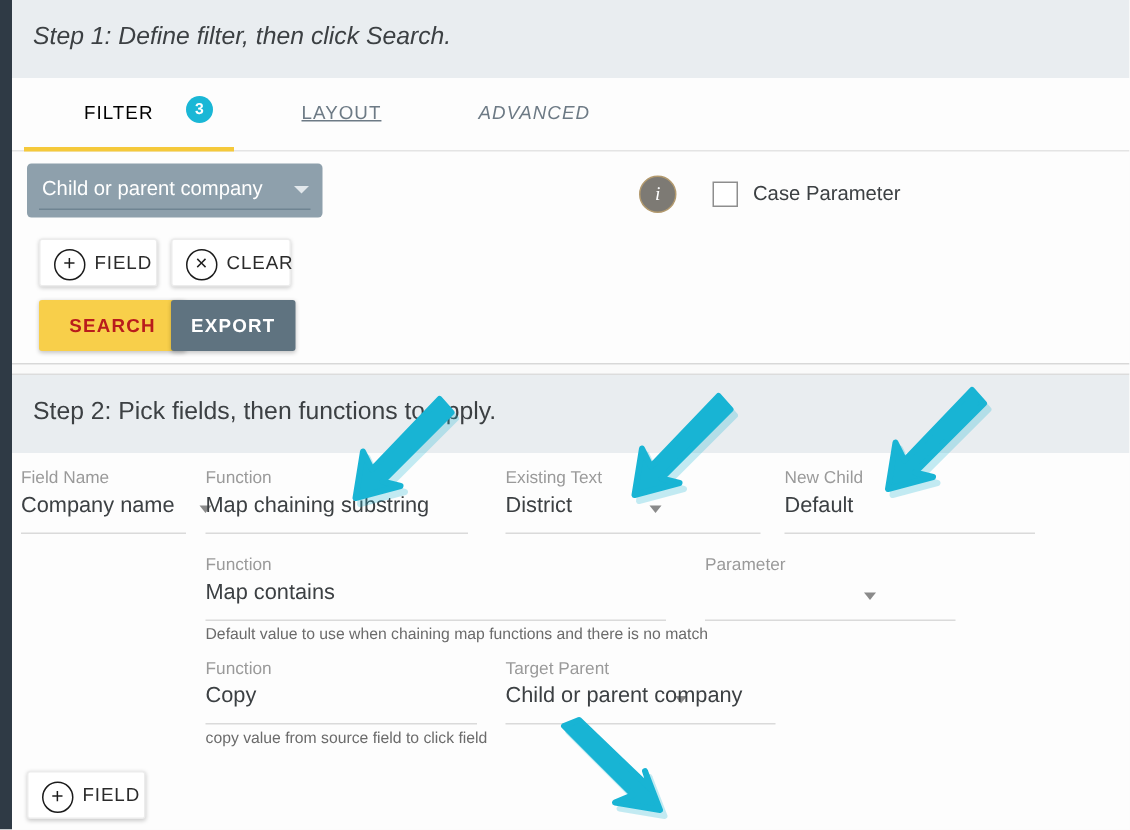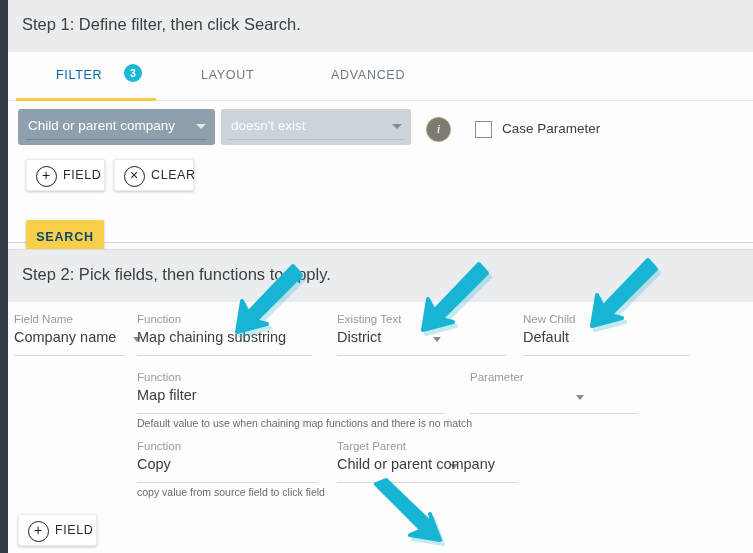--- a/index.html
+++ b/index.html
@@ -42,41 +42,41 @@
     width: 100%;
   }
 
   
   #step1 {
     top: 0;
     width: 745px;
     height: 243px;
     border-bottom: 1px solid #d8d8d8;
   }
-  #step1 .step-header { height: 52px; }
+  #step1 .step-header { height: 52px; font-style: italic; }
 
   .tabs {
     position: relative;
     height: 48px;
     border-bottom: 1px solid #e4e4e4;
     background: #fdfdfd;
   }
   .tab {
     position: absolute;
     top: 16px;
     font-size: 12.5px;
     letter-spacing: 0.7px;
     color: #6d7a85;
     white-space: nowrap;
     cursor: pointer;
   }
-  .tab.active { color: #0369a1; }
+  .tab.active { color: #000000; }
   #tab-filter { left: 48px; }
-  #tab-layout { left: 193px; }
-  #tab-advanced { left: 323px; }
+  #tab-layout { left: 193px; text-decoration: underline; }
+  #tab-advanced { left: 311px; font-style: italic; }
 
   .tab-badge {
     position: absolute;
     left: 116px; top: 12px;
     width: 18px; height: 18px;
     border-radius: 50%;
     background: #1ab7d6;
     color: #fff;
     font-size: 10.5px;
     font-weight: bold;
@@ -203,21 +203,21 @@
     border: none;
     border-radius: 2px;
     box-shadow: 0 1px 3px rgba(0,0,0,0.22);
     font-size: 12.5px;
     font-weight: bold;
     letter-spacing: 0.8px;
     line-height: 34px;
     text-align: center;
     cursor: pointer;
   }
-  #btn-search { left: 18px; top: 200px; width: 78px; background: #f8cf4a; color: #0c4a6e; margin-top: 20px; }
+  #btn-search { left: 18px; top: 200px; width: 98px; background: #f8cf4a; color: #b91c1c; }
   #btn-export { left: 106px; top: 200px; width: 83px; background: #5f7380; color: #ffffff; }
 
   
   #step2 {
     top: 249px;
     width: 745px;
     height: 304px;
     border-top: 1px solid #dcdcdc;
   }
   #step2 .step-header { height: 52px; }
@@ -321,41 +321,37 @@
     </div>
     <div class="tab-underline"></div>
   </div>
 
   <div class="filter-row">
     <div class="sel" id="sel-field">
       <span>Child or parent company</span>
       <span class="caret"></span>
       <span class="uline"></span>
     </div>
-    <div class="sel" id="sel-op">
-      <span>doesn't exist</span>
-      <span class="caret"></span>
-      <span class="uline"></span>
-    </div>
   </div>
 
   <div class="info-icon">i</div>
   <div class="chk-box"></div>
   <div class="chk-label">Case Parameter</div>
 
   <div class="obtn" id="btn-field-1">
     <span class="glyph">+</span>
     <span>FIELD</span>
   </div>
   <div class="obtn" id="btn-clear">
     <span class="glyph">×</span>
     <span>CLEAR</span>
   </div>
 
   <div class="sbtn" id="btn-search">SEARCH</div>
+  <div class="sbtn" id="btn-export">EXPORT</div>
 </div>
 
 <div class="section" id="step2">
   <div class="step-header">Step 2: Pick fields, then functions to apply.</div>
 </div>
 
 <div class="fgrp" id="g-fieldname">
   <span class="flabel">Field Name</span>
   <span class="fval">Company name</span>
   <span class="fcaret"></span>
@@ -376,21 +372,21 @@
 </div>
 
 <div class="fgrp" id="g-newtext">
   <span class="flabel">New Child</span>
   <span class="fval">Default</span>
   <span class="fline"></span>
 </div>
 
 <div class="fgrp" id="g-func2">
   <span class="flabel">Function</span>
-  <span class="fval">Map filter</span>
+  <span class="fval">Map contains</span>
   <span class="fcaret"></span>
   <span class="fline"></span>
   <span class="fhelp">Default value to use when chaining map functions and there is no match</span>
 </div>
 
 <div class="fgrp" id="g-param">
   <span class="flabel">Parameter</span>
   <span class="fval"></span>
   <span class="fline"></span>
 </div>

